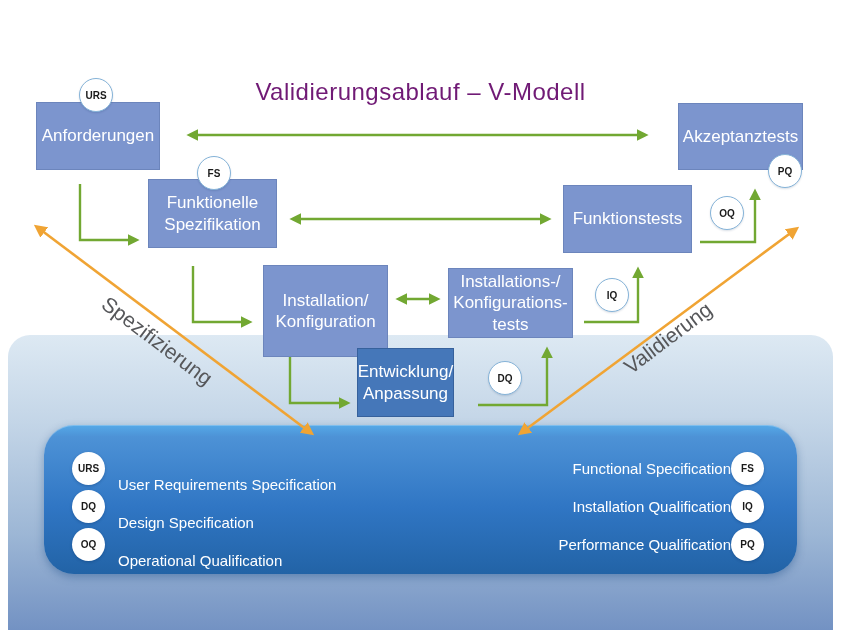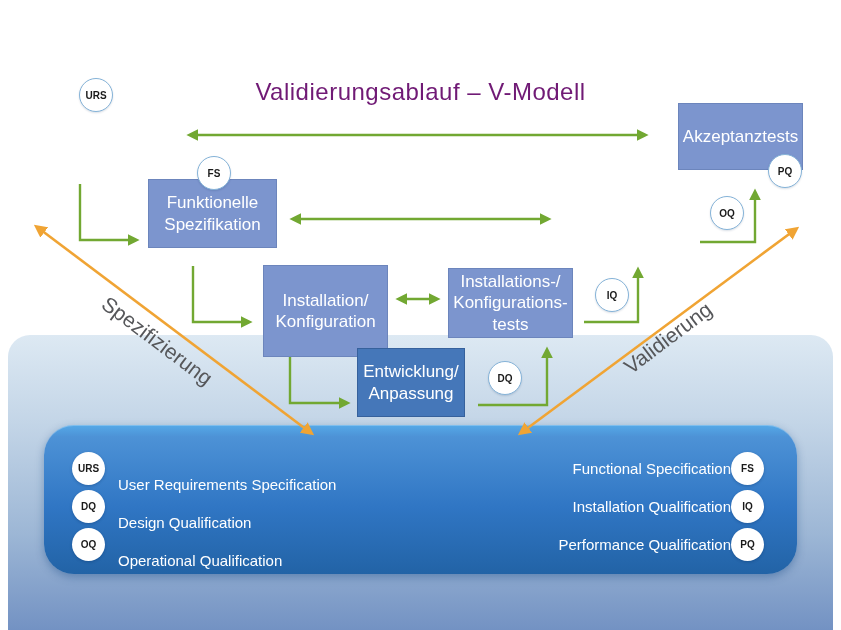--- a/index.html
+++ b/index.html
@@ -47,21 +47,21 @@
   
   .vbox {
     position:absolute; display:flex; align-items:center; justify-content:center;
     background:#7c95ce; border:1px solid rgba(40,60,110,0.18);
     color:#ffffff; font-size:17px; line-height:1.25; text-align:center;
     padding:2px; z-index:4;
   }
   #box-anforderungen { left:36px;  top:102px; width:124px; height:68px; }
   #box-fs            { left:148px; top:179px; width:129px; height:69px;justify-content:flex-end; }
   #box-install       { left:263px; top:265px; width:125px; height:92px; }
-  #box-entwicklung   { left:357px; top:348px; width:108px; height:69px; background:#4577b9; border-color:rgba(20,45,90,0.3); }
+  #box-entwicklung   { left:357px; top:348px; width:97px; height:69px; background:#4577b9; border-color:rgba(20,45,90,0.3); }
   #box-tests         { left:448px; top:268px; width:125px; height:70px; }
   #box-funktionstests{ left:563px; top:185px; width:129px; height:68px; }
   #box-akzeptanz     { left:678px; top:103px; width:125px; height:67px; }
 
   
   .badge {
     position:absolute; width:34px; height:34px; border-radius:50%;
     background:#ffffff; border:1.5px solid #85b3d8; color:#1a1a1a;
     font-size:10px; font-weight:bold; display:flex; align-items:center; justify-content:center;
     z-index:5; box-shadow:0 1px 2px rgba(0,40,90,0.15);
@@ -108,31 +108,37 @@
     <polyline points="290,344 290,403 347,403" fill="none" stroke="#72a832" stroke-width="2.4" marker-end="url(#mg)"></polyline>
 
     <polyline points="478,405 547,405 547,350" fill="none" stroke="#72a832" stroke-width="2.4" marker-end="url(#mg)"></polyline>
     <polyline points="584,322 638,322 638,270" fill="none" stroke="#72a832" stroke-width="2.4" marker-end="url(#mg)"></polyline>
     <polyline points="700,242 755,242 755,192" fill="none" stroke="#72a832" stroke-width="2.4" marker-end="url(#mg)"></polyline>
 
     <line x1="37" y1="227" x2="311" y2="433" stroke="#f0a434" stroke-width="2.6" marker-start="url(#mo)" marker-end="url(#mo)"></line>
     <line x1="521" y1="433" x2="796" y2="229" stroke="#f0a434" stroke-width="2.6" marker-start="url(#mo)" marker-end="url(#mo)"></line>
   </svg>
 
+  <div class="vbox" id="box-anforderungen">
+    <span>Anforderungen</span>
+  </div>
   <div class="vbox" id="box-fs">
     <span>Funktionelle Spezifikation</span>
   </div>
   <div class="vbox" id="box-install">
     <span>Installation/ Konfiguration</span>
   </div>
   <div class="vbox" id="box-entwicklung">
     <span>Entwicklung/ Anpassung</span>
   </div>
   <div class="vbox" id="box-tests">
     <span>Installations-/ Konfigurations- tests</span>
+  </div>
+  <div class="vbox" id="box-funktionstests">
+    <span>Funktionstests</span>
   </div>
   <div class="vbox" id="box-akzeptanz">
     <span>Akzeptanztests</span>
   </div>
 
   <div class="badge" id="badge-urs">URS</div>
   <div class="badge" id="badge-fs">FS</div>
   <div class="badge" id="badge-dq">DQ</div>
   <div class="badge" id="badge-iq">IQ</div>
   <div class="badge" id="badge-oq">OQ</div>
@@ -143,21 +149,21 @@
 
   <div class="legend-panel"></div>
 
   <div class="legend-col legend-col-left">
     <div class="legend-row">
       <span class="legend-badge">URS</span>
       <span class="lbl">User Requirements Specification</span>
     </div>
     <div class="legend-row">
       <span class="legend-badge">DQ</span>
-      <span class="lbl">Design Qualification</span>
+      <span class="lbl">Design Specification</span>
     </div>
     <div class="legend-row">
       <span class="legend-badge">OQ</span>
       <span class="lbl">Operational Qualification</span>
     </div>
   </div>
 
   <div class="legend-col legend-col-right">
     <div class="legend-row">
       <span class="lbl">Functional Specification</span>

